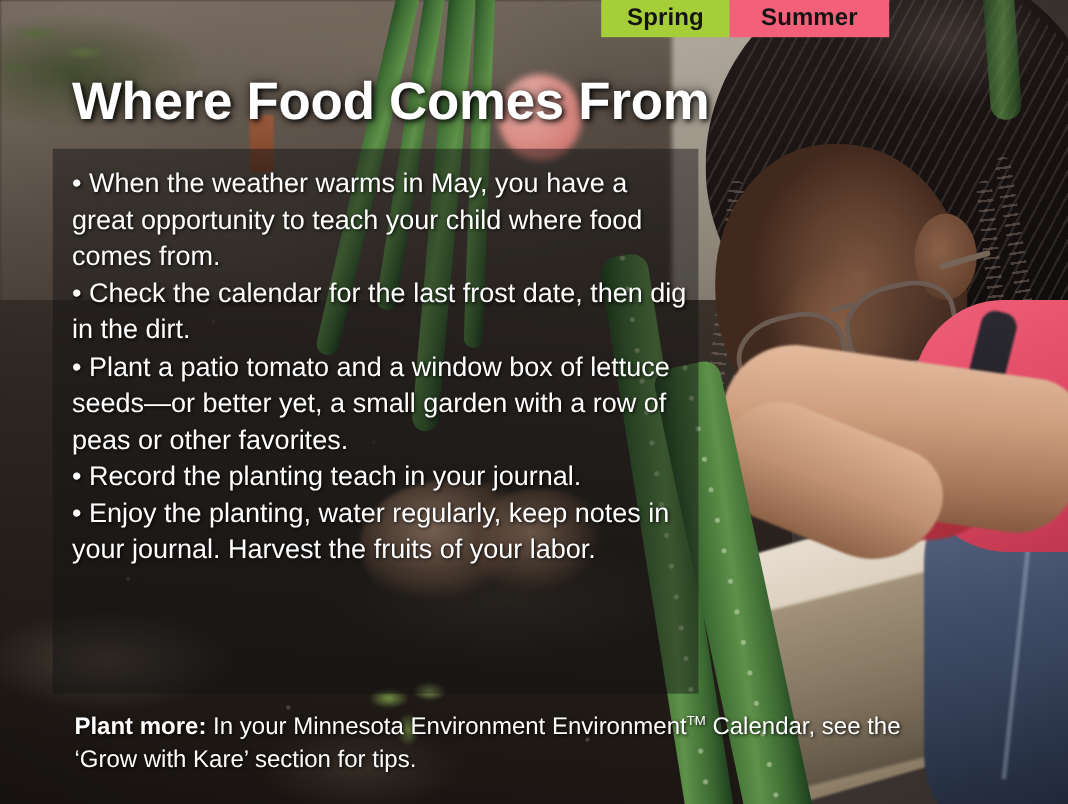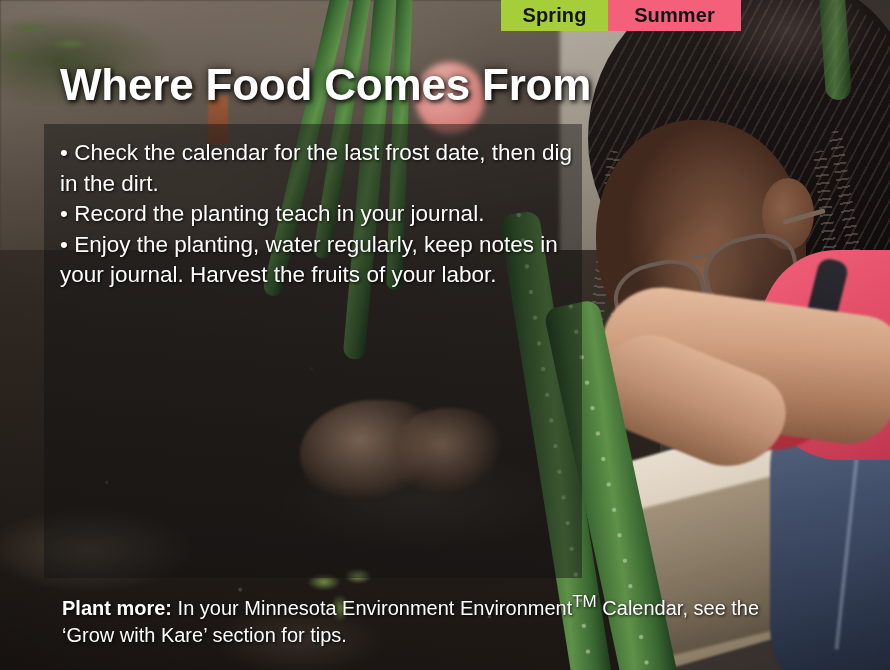--- a/index.html
+++ b/index.html
@@ -247,21 +247,21 @@
   }
   .bullet-line{margin:0;}
 
   
   .footer{
     position:absolute;left:62px;top:588px;width:700px;z-index:26;
     font-size:20px;line-height:27px;color:#ffffff;
     text-shadow:1px 1px 3px rgba(0,0,0,.95);
   }
   .footer b{font-weight:bold;}
-  .tm{font-size:17px;vertical-align:super;}
+  .tm{font-size:11px;vertical-align:super;}
 </style>
 </head>
 <body>
 
 <div id="stage">
 
   <div class="photo">
     <div class="ground-top"></div>
     <div class="gravel"></div>
     <div class="weeds"></div>
@@ -319,21 +319,23 @@
   <div class="tabs">
     <div class="tab tab-spring" style="background: rgb(166, 206, 57); color: rgb(20, 20, 20);">Spring</div>
     <div class="tab tab-summer" style="background: rgb(244, 96, 122); color: rgb(20, 20, 20);">Summer</div>
   </div>
 
   <div class="title">Where Food Comes From</div>
 
   <div class="panel"></div>
 
   <div class="body-text">
+    <p class="bullet-line">• When the weather warms in May, you have a great opportunity to teach your child where food comes from.</p>
     <p class="bullet-line">• Check the calendar for the last frost date, then dig in the dirt.</p>
+    <p class="bullet-line">• Plant a patio tomato and a window box of lettuce seeds—or better yet, a small garden with a row of peas or other favorites.</p>
     <p class="bullet-line">• Record the planting teach in your journal.</p>
     <p class="bullet-line">• Enjoy the planting, water regularly, keep notes in your journal. Harvest the fruits of your labor.</p>
   </div>
 
   <div class="footer">
     <b>Plant more:</b><span> In your Minnesota Environment Environment</span><span class="tm">TM</span><span> Calendar, see the ‘Grow with Kare’ section for tips.</span>
   </div>
 
 </div>
 

